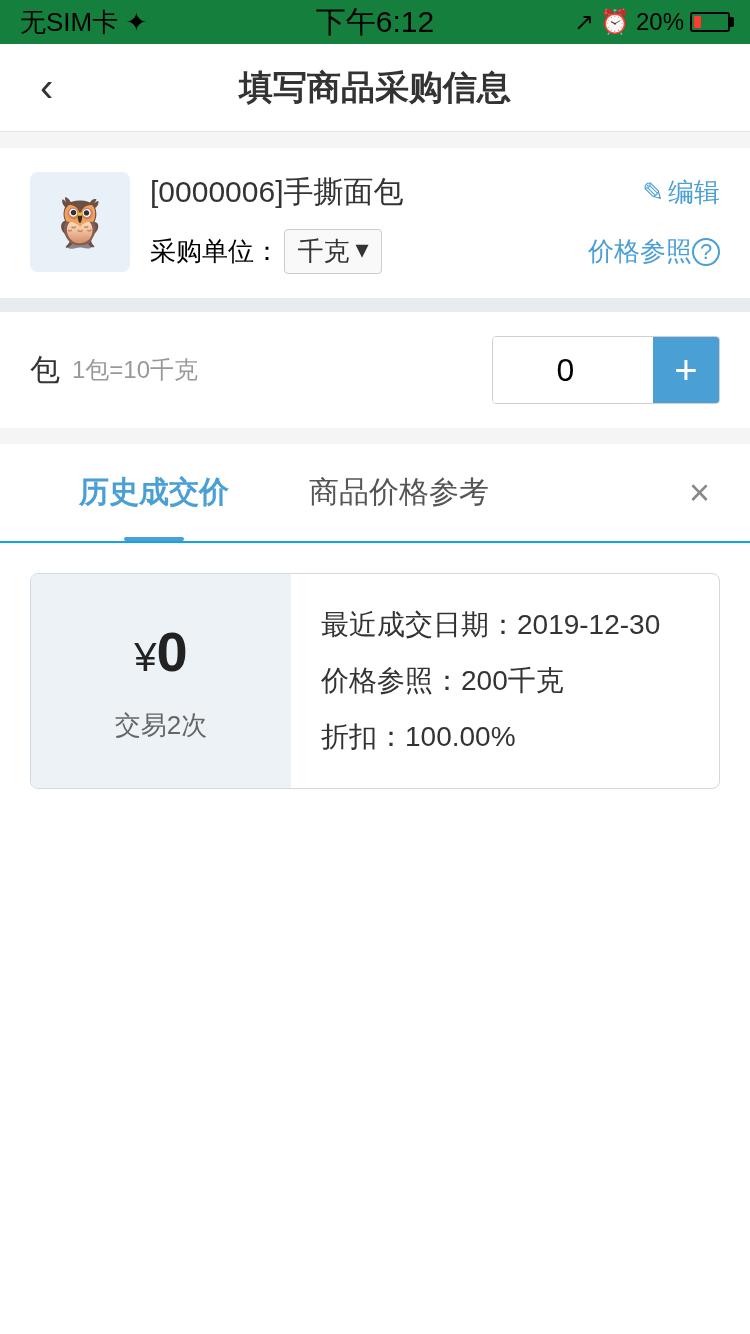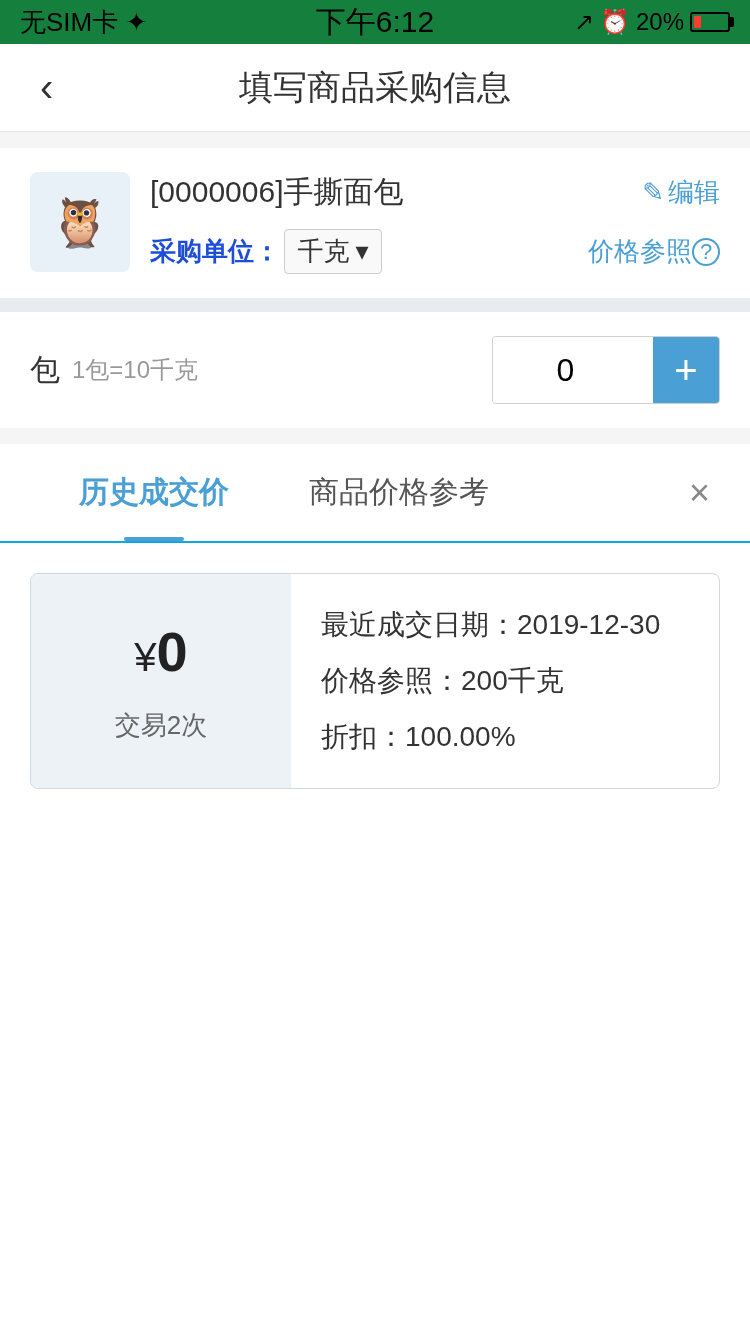--- a/index.html
+++ b/index.html
@@ -90,21 +90,21 @@
       font-size: 40px;
       color: #333;
       cursor: pointer;
       padding: 10px;
     }
     .nav-title {
       position: absolute;
       left: 50%;
       transform: translateX(-50%);
       font-size: 34px;
-      font-weight: 400;
+      font-weight: 700;
       color: #333;
     }
 
     
     .product-section {
       background: #fff;
       margin-top: 16px;
       padding: 24px 30px;
     }
     .product-header {
@@ -148,26 +148,25 @@
       align-items: center;
       gap: 4px;
     }
     .product-unit-row {
       display: flex;
       justify-content: space-between;
       align-items: center;
     }
     .unit-label {
       font-size: 26px;
-      color: #1d4ed8;
-      font-weight: bold;
+      color: #000000;
     }
     .unit-select {
       display: inline-flex;
-      align-items: center;
+      align-items: flex-start;
       border: 1px solid #ccc;
       border-radius: 4px;
       padding: 4px 12px;
       font-size: 26px;
       color: #333;
       background: #f9f9f9;
       gap: 6px;
     }
     .price-ref {
       font-size: 26px;

